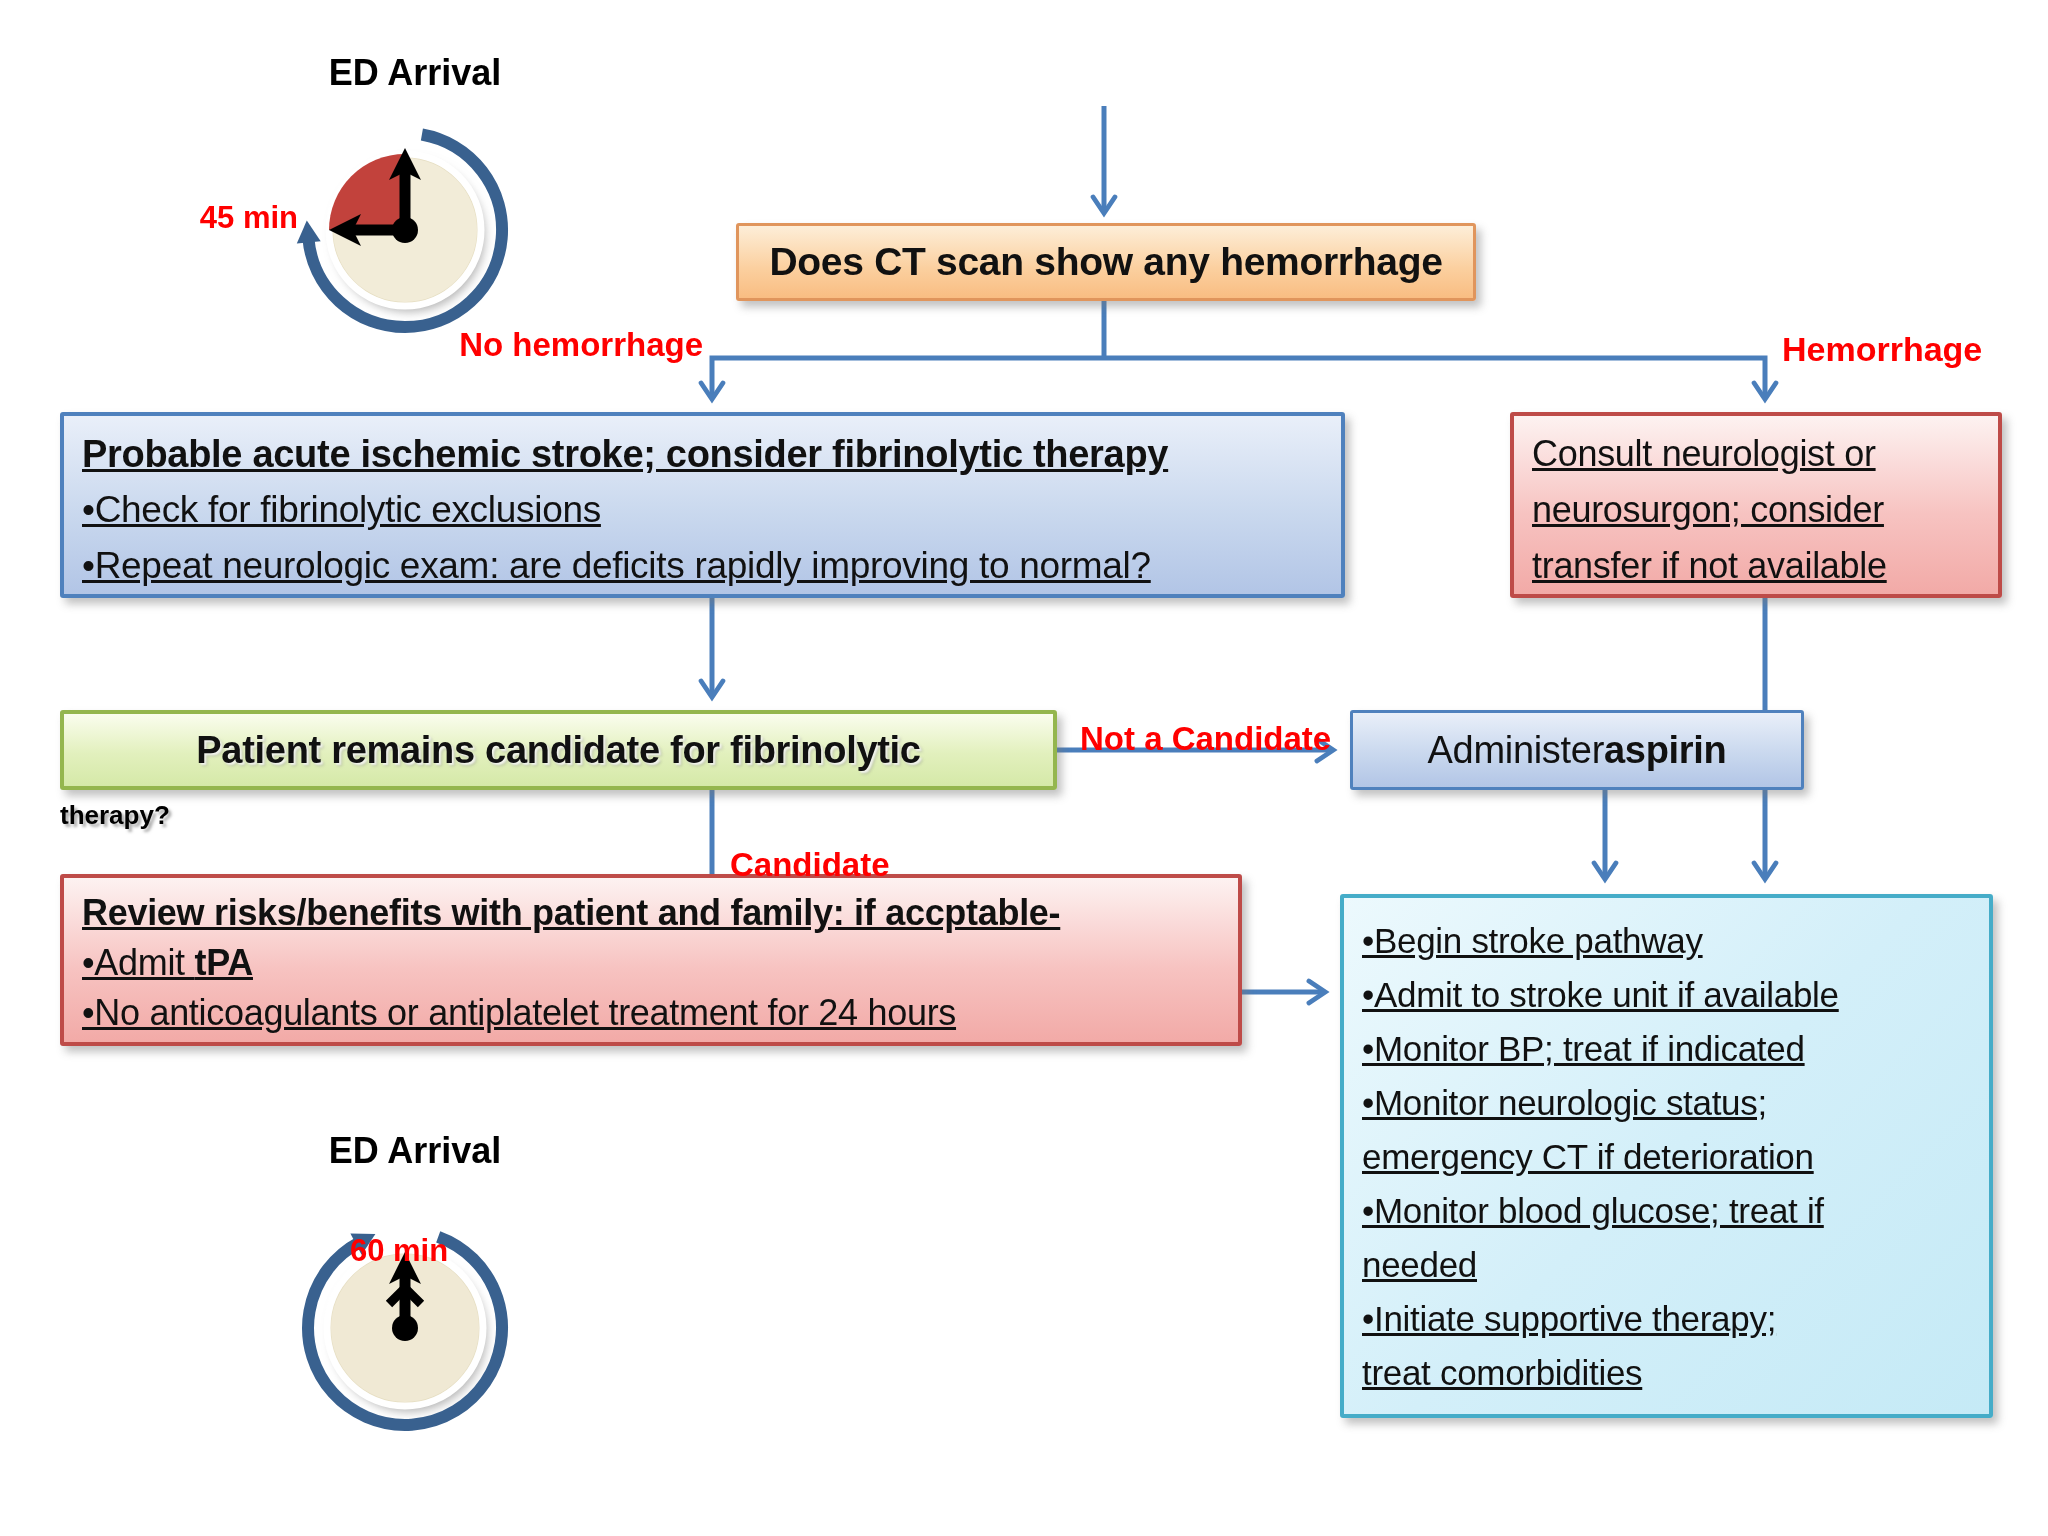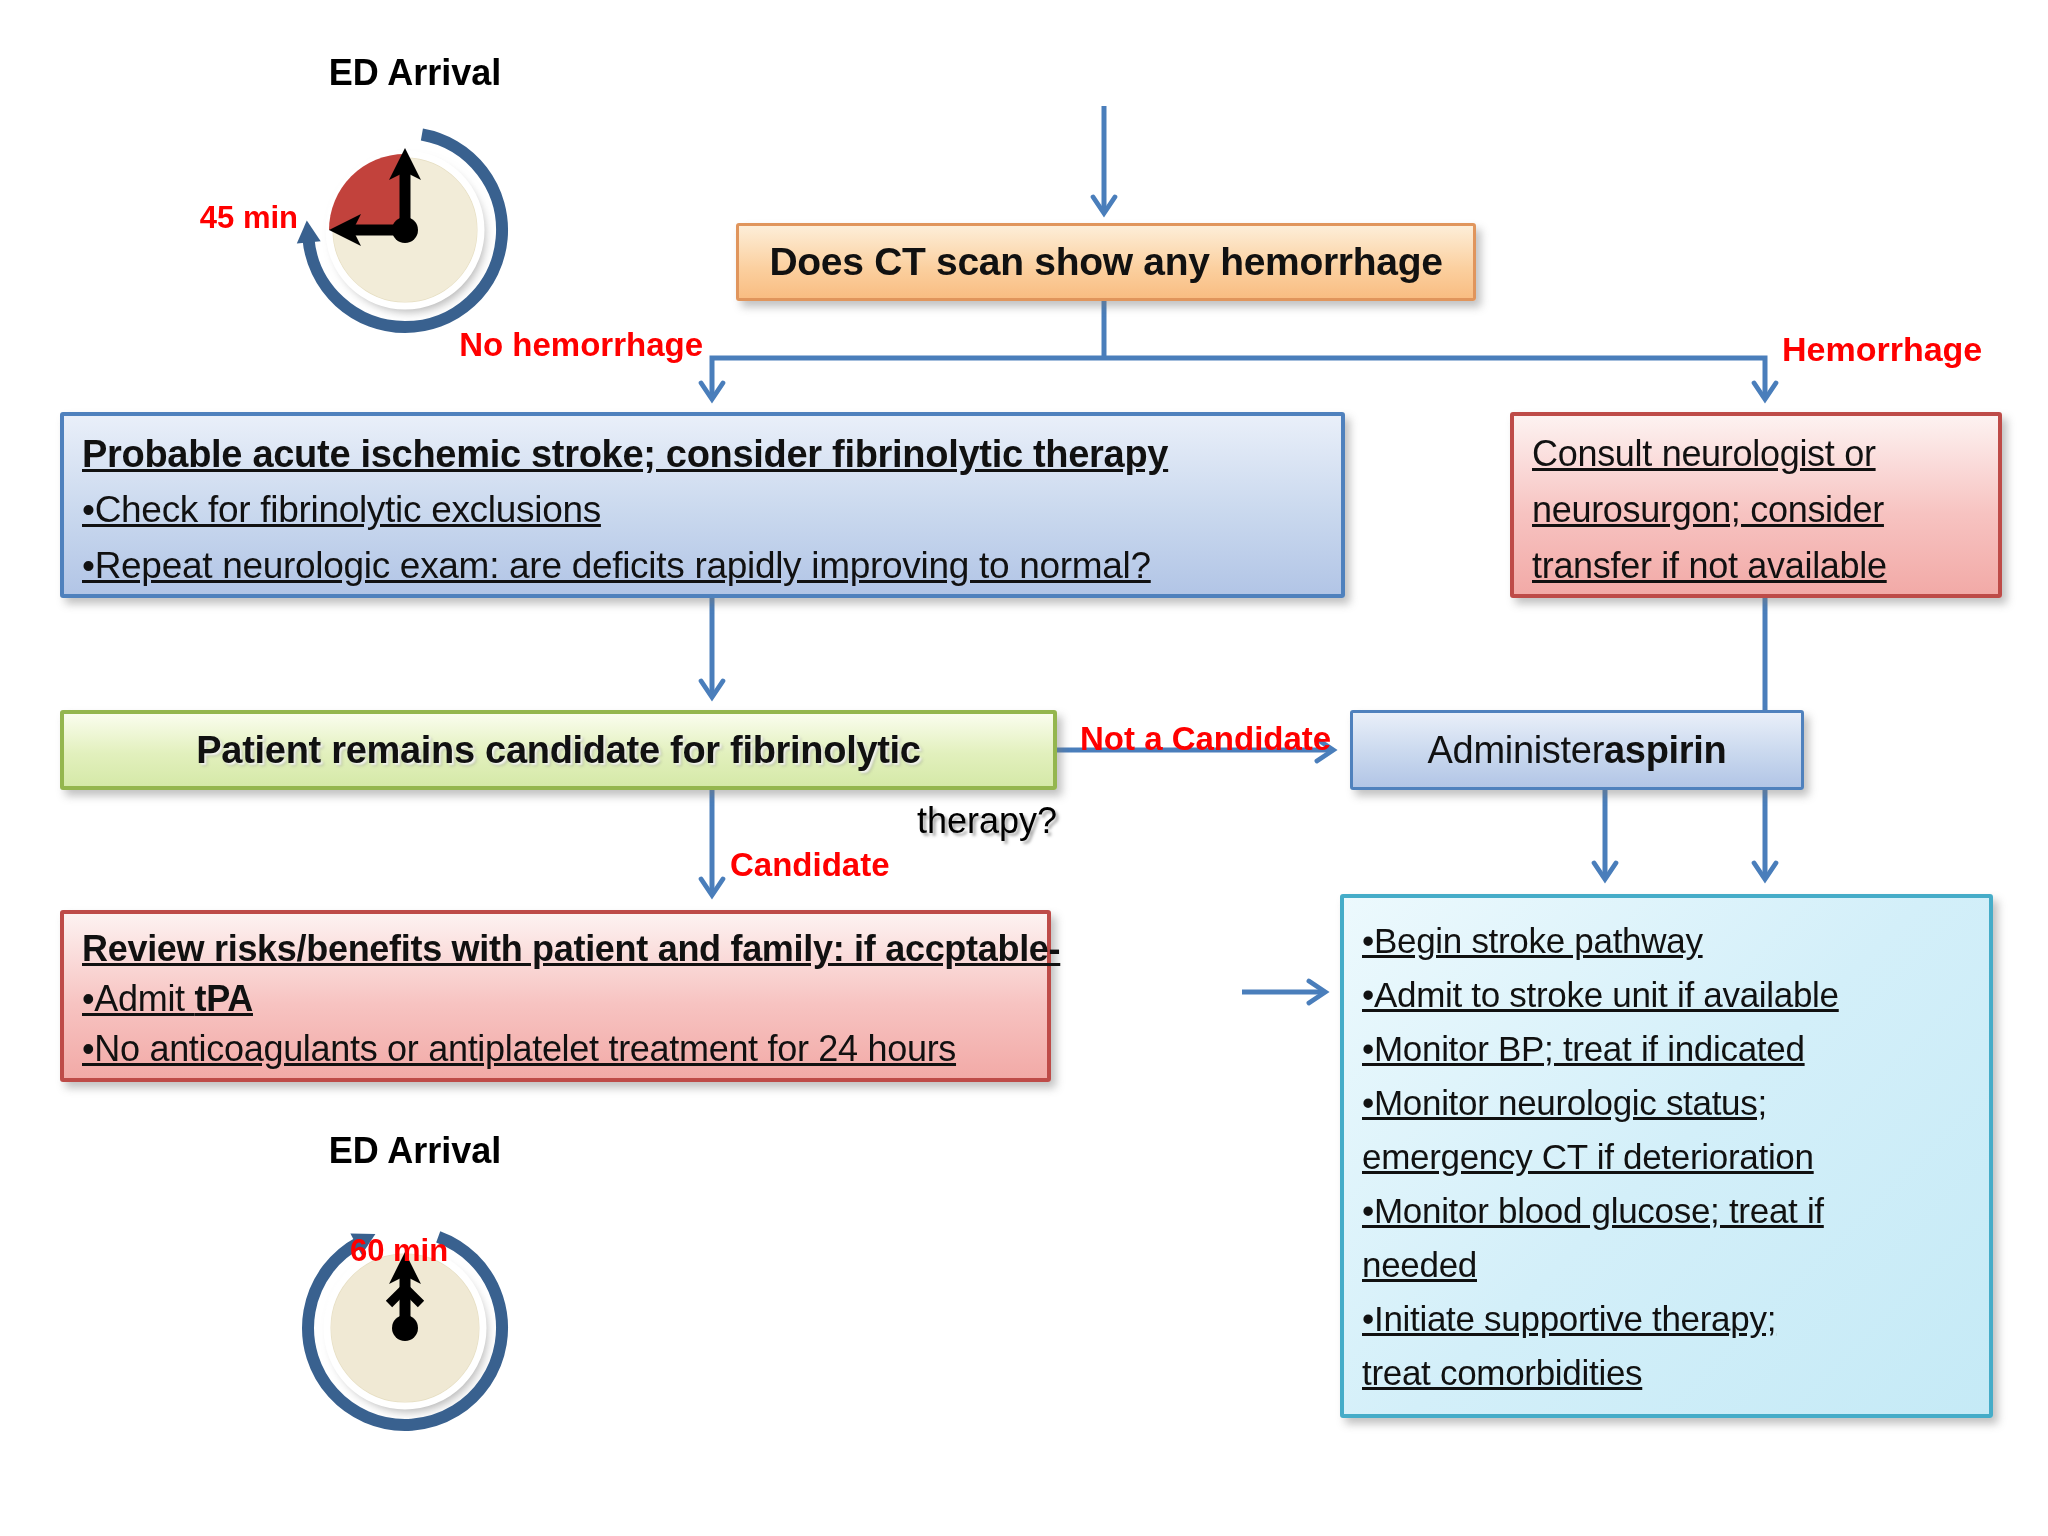--- a/index.html
+++ b/index.html
@@ -23,21 +23,21 @@
   .line{white-space:nowrap;text-decoration:underline;}
   .t-bold{font-weight:bold;}
   .blue-main .line{font-size:37px;line-height:56px;}
   .blue-main .title{font-size:38px;}
   .consult .line{font-size:36px;line-height:56px;}
   .review .line{font-size:36px;line-height:50px;}
   .cyan .line{font-size:35px;line-height:54px;}
   .aspirin-text{font-size:38px;}
   .label-red{position:absolute;z-index:3;color:#ff0000;font-weight:bold;font-size:33px;white-space:nowrap;}
   .label-black{position:absolute;z-index:3;color:#000;font-weight:bold;font-size:36px;text-align:center;}
-  .overflow-text{position:absolute;z-index:3;color:#000;font-weight:normal;font-size:36px;text-align:right;
+  .overflow-text{position:absolute;z-index:3;color:#000;font-weight:bold;font-size:26px;text-align:left;
                  text-shadow:3px 3px 3px rgba(140,140,140,.7);}
   .green-inner{text-shadow:2px 2px 2px rgba(255,255,255,.8),3px 3px 3px rgba(130,130,130,.4);}
   .clock{position:absolute;z-index:2;}
 </style>
 </head>
 <body>
 
 <div class="canvas">
 
   <svg class="connectors" width="2048" height="1536" viewBox="0 0 2048 1536">
@@ -105,21 +105,21 @@
   <div class="overflow-text" style="left:60px;top:800px;width:997px;">therapy?</div>
 
   <div class="label-red" style="left:1080px;top:704px;width:280px;margin-top:16px;">Not a Candidate</div>
   <div class="label-red" style="left:730px;top:846px;width:200px;">Candidate</div>
 
   <div class="node box-blue center aspirin-text" style="left:1350px;top:710px;width:454px;height:80px;border-width:3px;">
     <span>Administer </span>
       <span class="t-bold">aspirin</span>
   </div>
 
-  <div class="node box-pink pad review" style="left:60px;top:910px;width:991px;height:172px;">
+  <div class="node box-pink pad review" style="left:60px;top:874px;width:1182px;height:172px;">
     <div class="line t-bold">Review risks/benefits with patient and family: if accptable-</div>
     <div class="line"><span>•Admit </span><span class="t-bold">tPA</span></div>
     <div class="line">•No anticoagulants or antiplatelet treatment for 24 hours</div>
   </div>
 
   <div class="node box-cyan pad cyan" style="left:1340px;top:894px;width:653px;height:524px;padding-top:16px;">
     <div class="line">•Begin stroke pathway</div>
     <div class="line">•Admit to stroke unit if available</div>
     <div class="line">•Monitor BP; treat if indicated</div>
     <div class="line">•Monitor neurologic status;</div>

